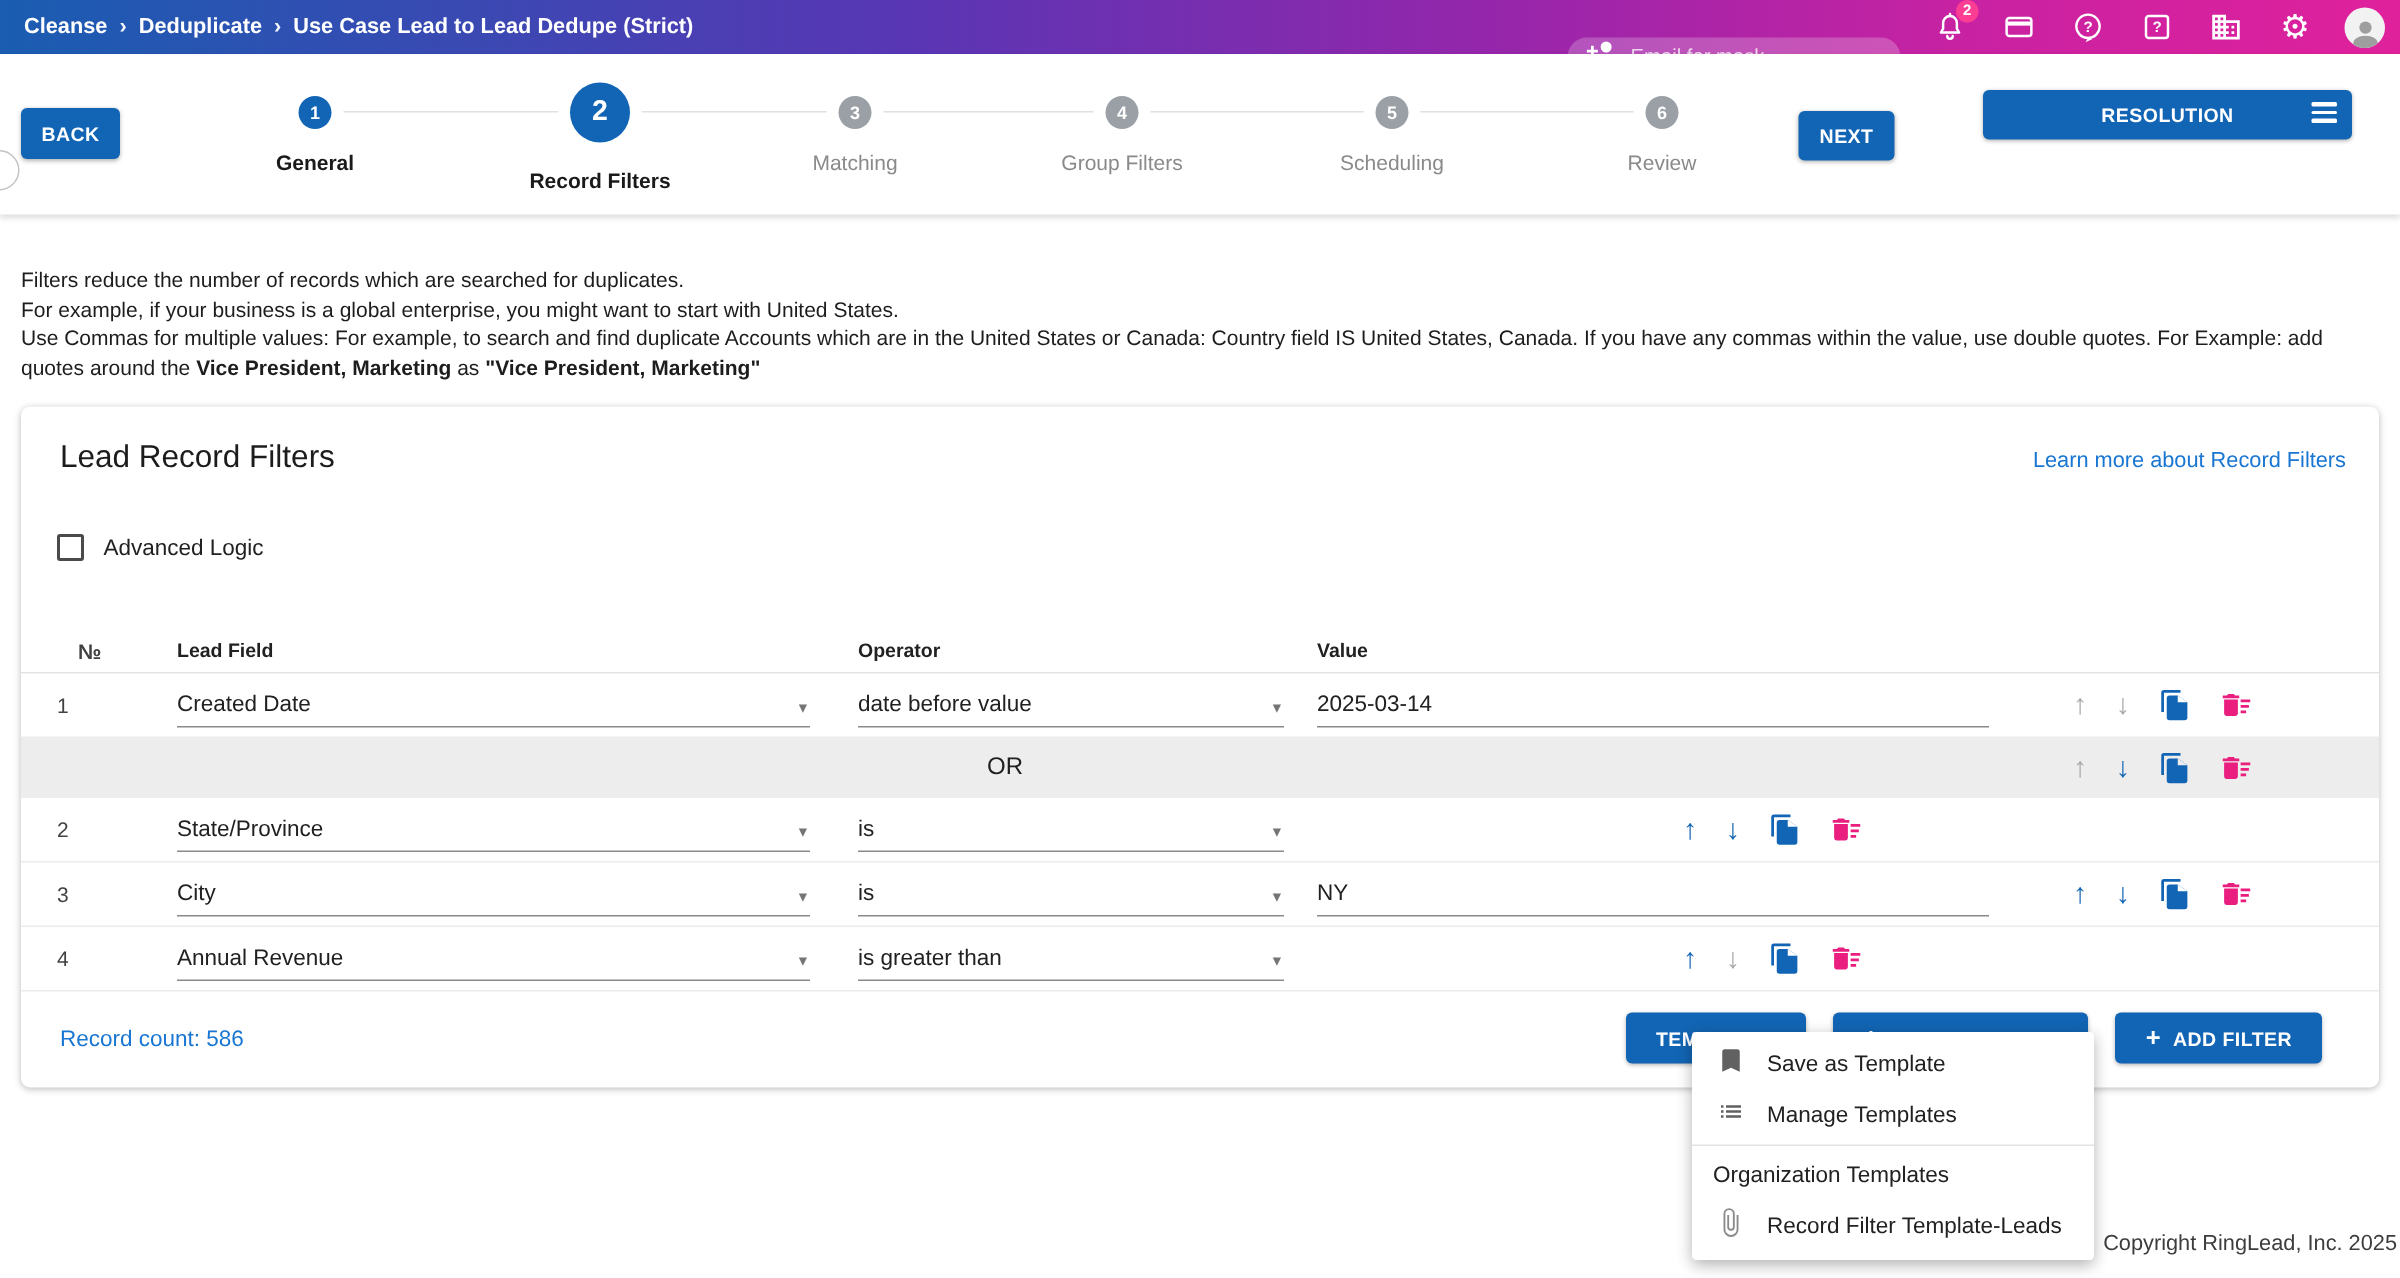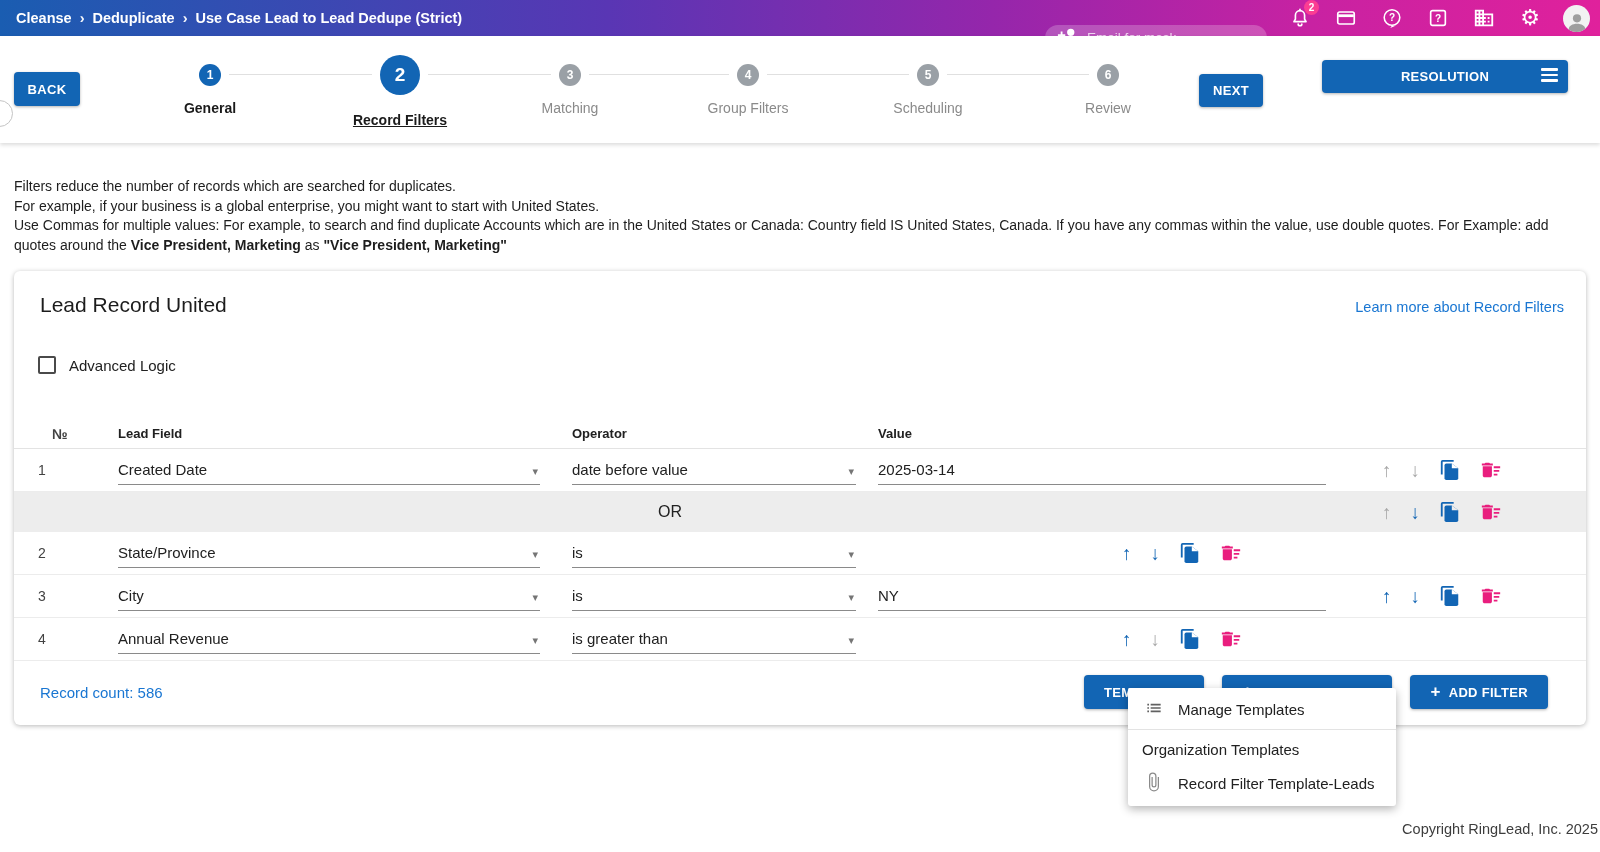--- a/index.html
+++ b/index.html
@@ -41,21 +41,21 @@
   .half-circle { position:absolute; left:-14px; top:64px; width:27px; height:27px;
     border-radius:50%; border:1px solid #c4c4c4; background:#fff; }
   .step-circ { position:absolute; border-radius:50%; color:#fff; display:flex;
     align-items:center; justify-content:center; font-weight:bold; }
   .c-done,.c-active { background:#1265b4; }
   .c-todo { background:#9aa0a6; }
   .c-sm { width:22px; height:22px; top:28px; font-size:12px; }
   .c-lg { width:40px; height:40px; top:19px; font-size:19px; }
   .step-lbl { position:absolute; transform:translateX(-50%); white-space:nowrap; font-size:14px; }
   .l-done { top:64px; color:#1a1a1a; font-weight:bold; }
-  .l-active { top:76px; color:#1a1a1a; font-weight:bold;text-decoration:underline; }
+  .l-active { top:76px; color:#1a1a1a; font-weight:bold; }
   .l-todo { top:64px; color:#8a8a8a; }
   .conn { position:absolute; top:38px; height:1px; background:#e0e0e0; }
 
   
   .intro { margin:34px 14px 0 14px; font-size:14px; line-height:19.5px; color:#1d1d1d; }
 
   
   .card { margin:16px 14px 0 14px; width:1572px; background:#fff; border-radius:6px;
     box-shadow:0 1px 5px rgba(0,0,0,.28); padding-top:22px; }
   .card-head { display:flex; align-items:flex-start; padding:0 22px 0 26px; height:30px; }
@@ -214,21 +214,21 @@
 </div>
 
 <div class="intro">
   <div>Filters reduce the number of records which are searched for duplicates.</div>
   <div>For example, if your business is a global enterprise, you might want to start with United States.</div>
   <div><span>Use Commas for multiple values: For example, to search and find duplicate Accounts which are in the United States or Canada: Country field IS United States, Canada. If you have any commas within the value, use double quotes. For Example: add quotes around the </span><b>Vice President, Marketing</b><span> as </span><b>"Vice President, Marketing"</b></div>
 </div>
 
 <div class="card">
   <div class="card-head">
-    <div class="card-title">Lead Record United</div>
+    <div class="card-title">Lead Record Filters</div>
     <a class="learn-link">Learn more about Record Filters</a>
   </div>
 
   <div class="adv-row">
     <div class="cbox"></div>
     <div class="adv-lbl">Advanced Logic</div>
   </div>
 
   <div class="table">
     <div class="thead">
@@ -384,20 +384,26 @@
           <span class="plus">+</span>
           <span>ADD FILTER</span>
         </button>
     </div>
   </div>
 </div>
 
 <div class="menu">
   <div class="mi">
     <span><svg width="20" height="20" viewBox="0 0 24 24" fill="#616161">
+          <path d="M17 3H7a2 2 0 0 0-2 2v16l7-3.2 7 3.2V5a2 2 0 0 0-2-2z"></path>
+        </svg></span>
+    <span>Save as Template</span>
+  </div>
+  <div class="mi">
+    <span><svg width="20" height="20" viewBox="0 0 24 24" fill="#616161">
           <path d="M4 7h2v2H4zM4 11h2v2H4zM4 15h2v2H4zM8 7h12v2H8zM8 11h12v2H8zM8 15h12v2H8z"></path>
         </svg></span>
     <span>Manage Templates</span>
   </div>
   <div class="menu-div"></div>
   <div class="menu-sub">Organization Templates</div>
   <div class="mi">
     <span><svg width="20" height="20" viewBox="0 0 24 24" fill="#8a8a8a">
           <path d="M16.5 6v11.5a4.5 4.5 0 0 1-9 0V5a3 3 0 0 1 6 0v10.5a1.5 1.5 0 0 1-3 0V6H9v9.5a3 3 0 0 0 6 0V5a4.5 4.5 0 0 0-9 0v12.5a6 6 0 0 0 12 0V6h-1.5z"></path>
         </svg></span>

